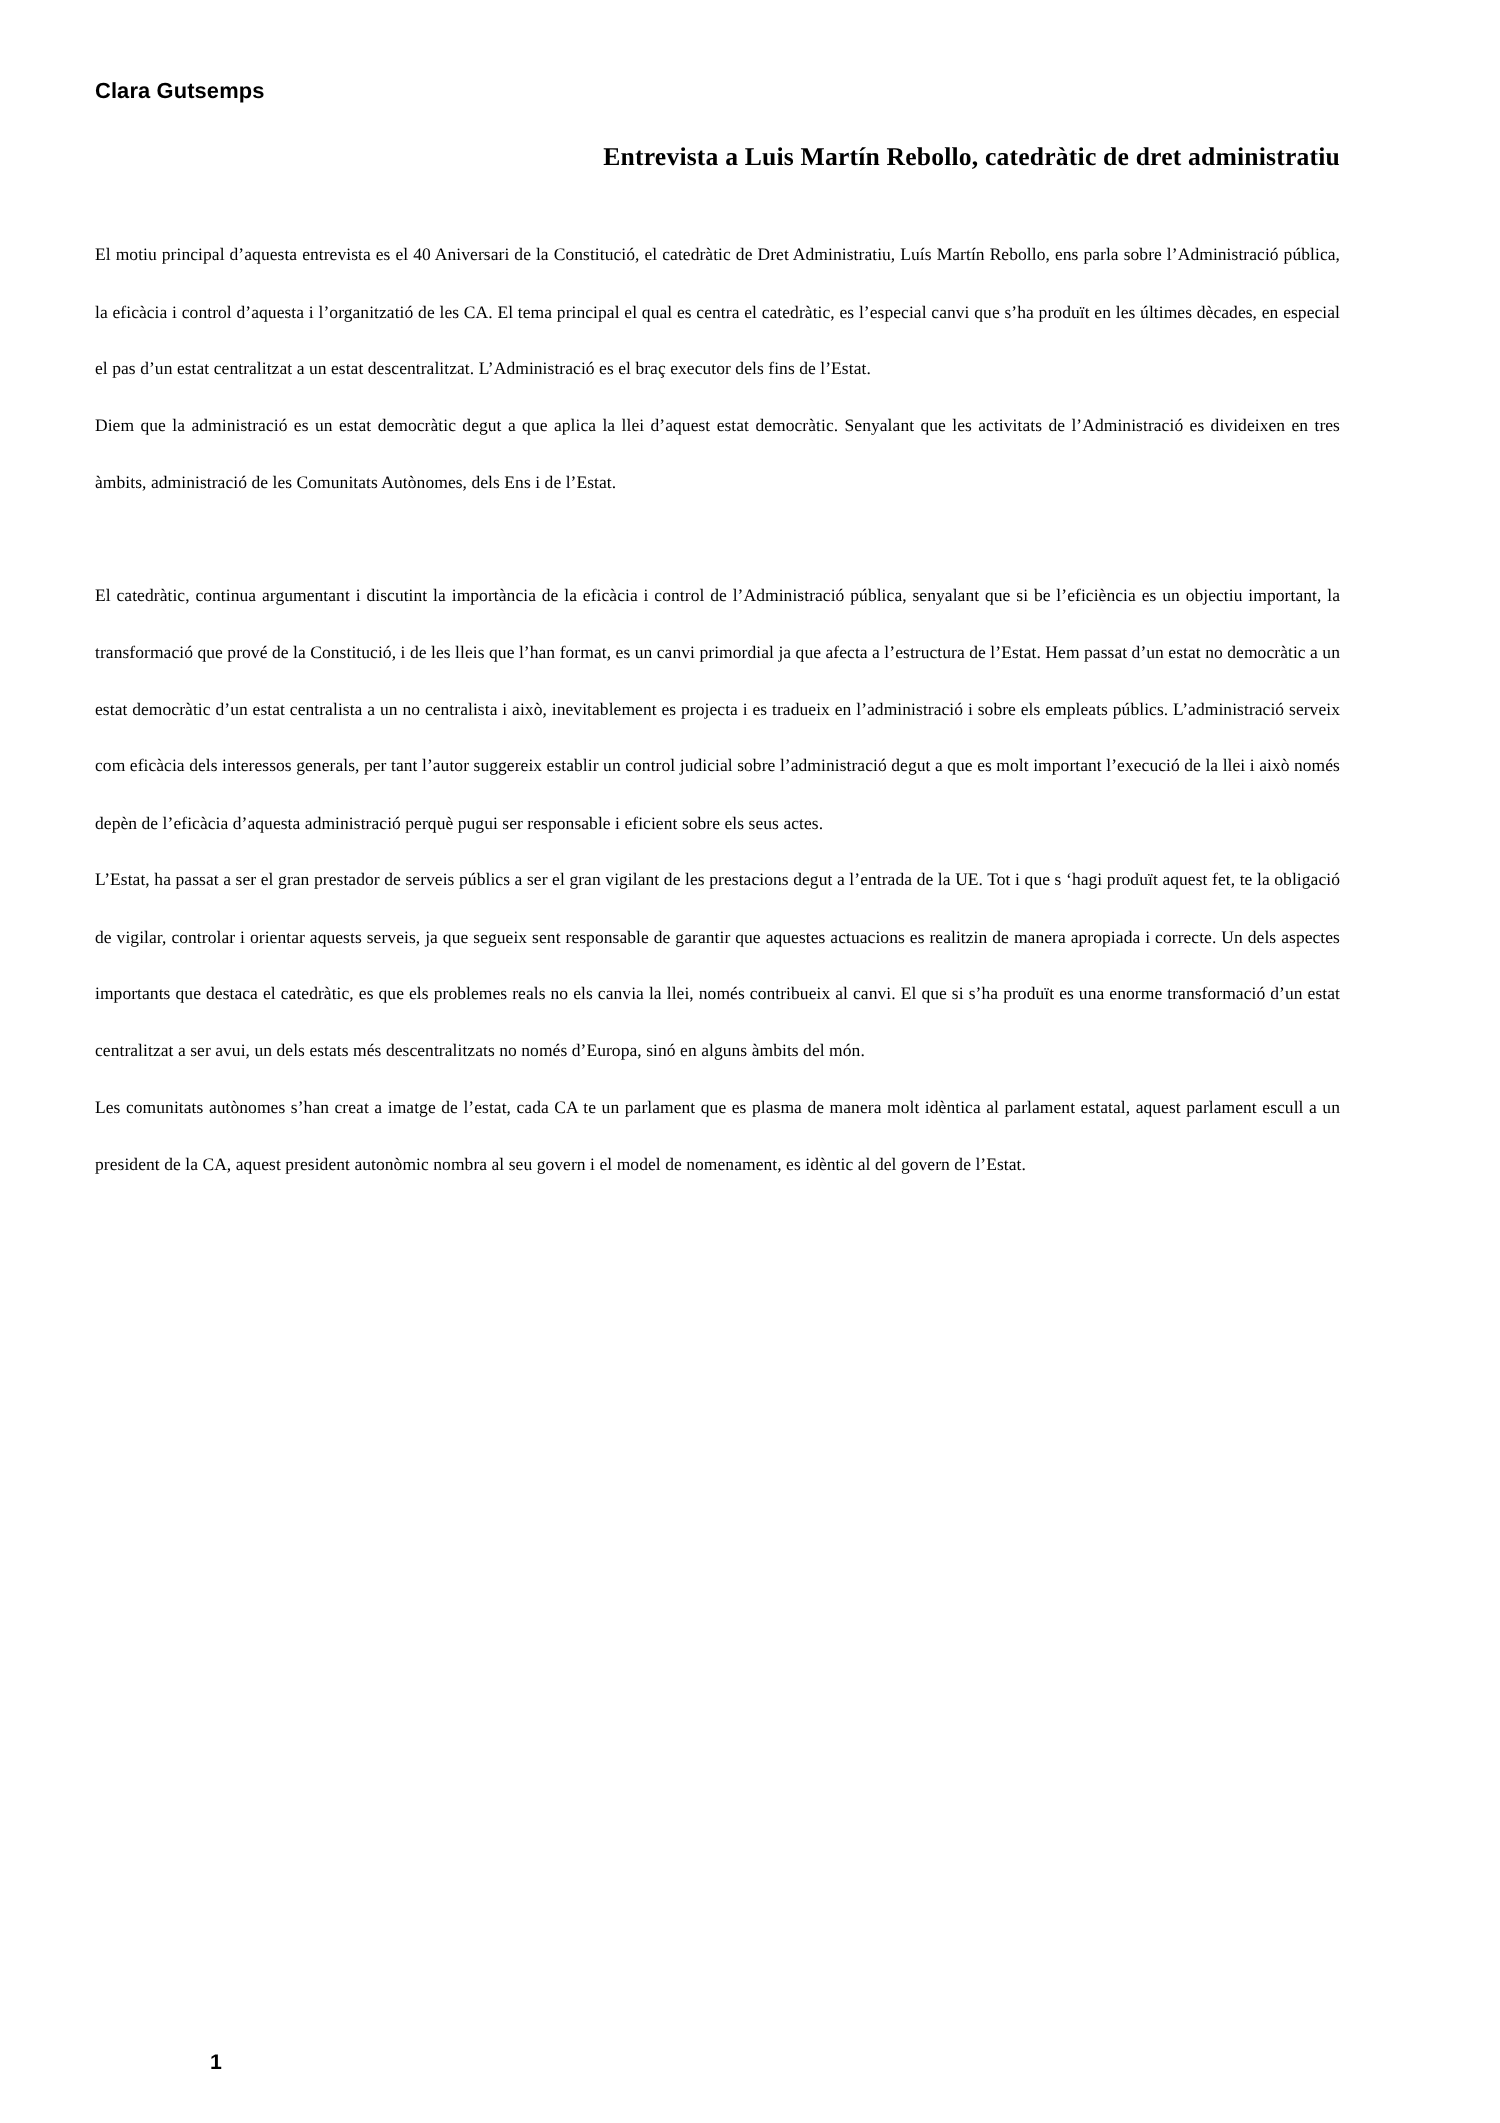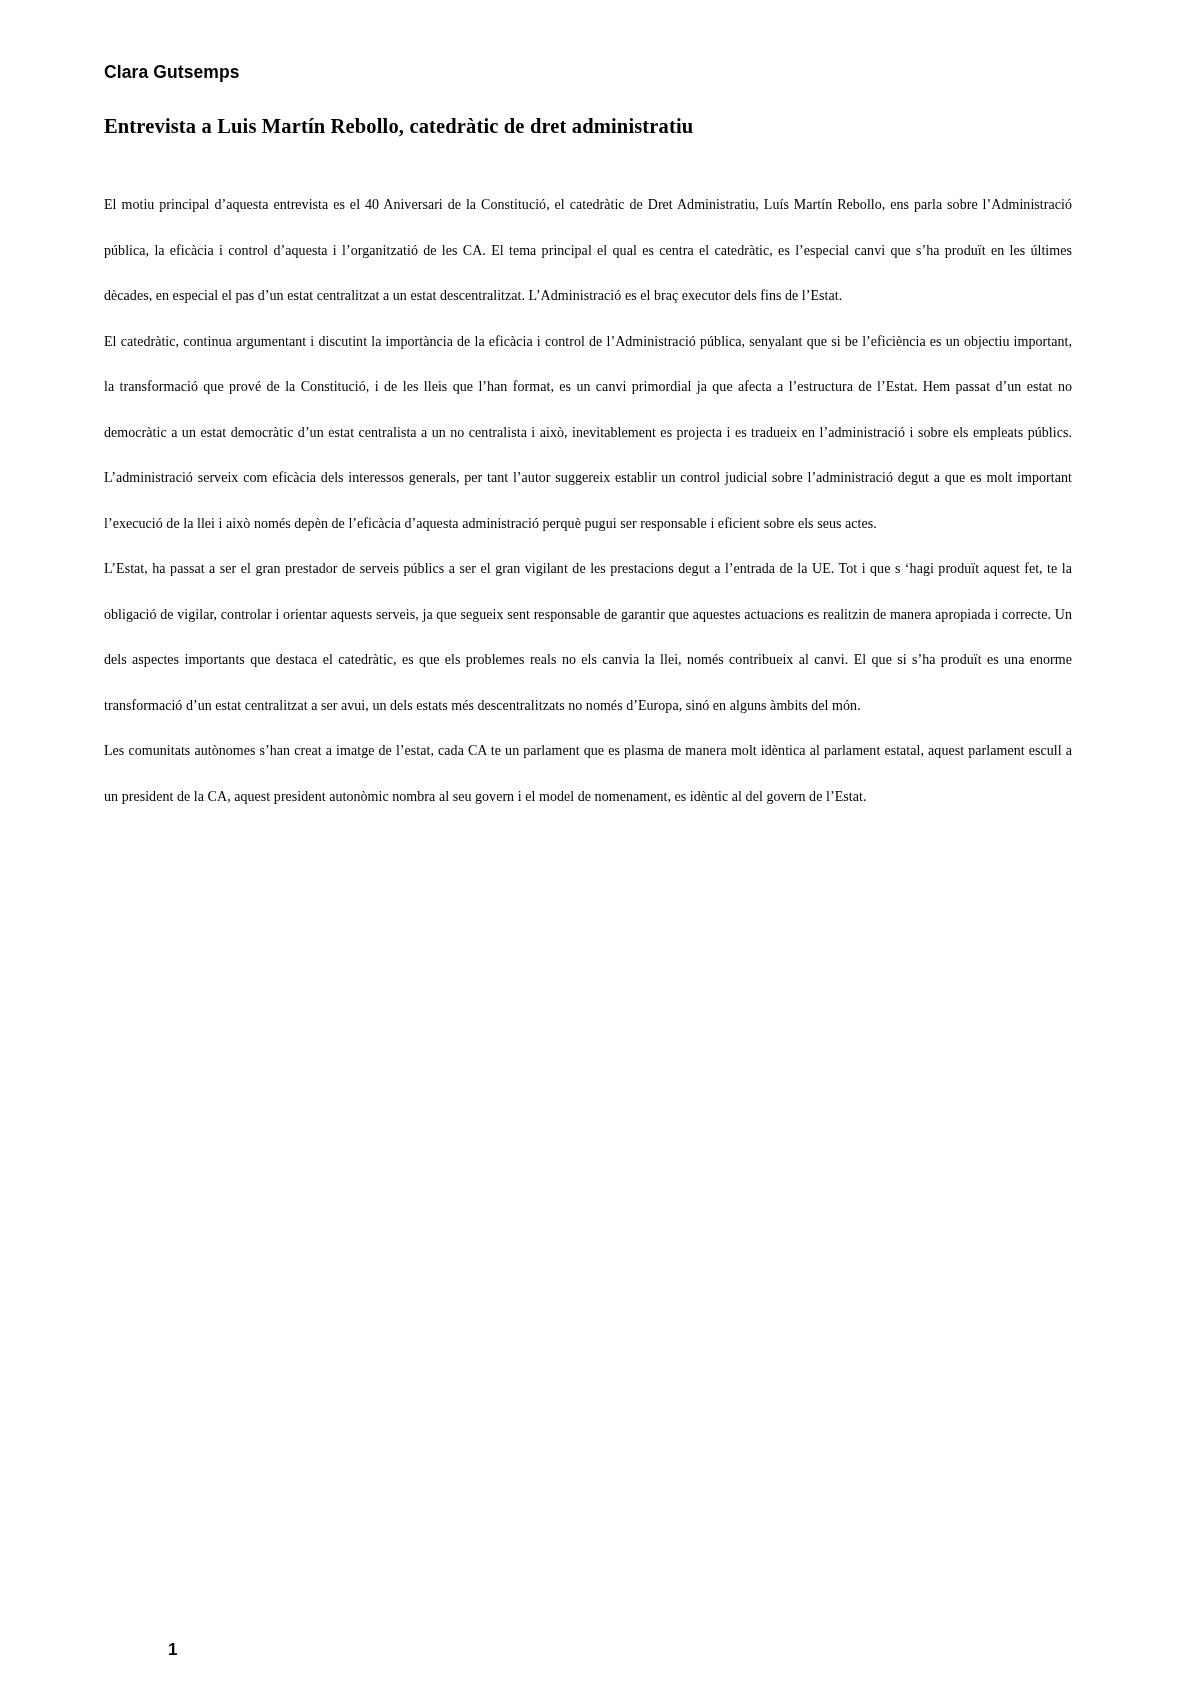--- a/index.html
+++ b/index.html
@@ -12,32 +12,32 @@
     height: 1698px;
     font-family: "Liberation Serif", serif;
     color: #000000;
     overflow: hidden;
   }
   .page {
     position: relative;
     box-sizing: border-box;
     width: 1200px;
     height: 1698px;
-    padding: 62px 128px 0 104px;
+    padding: 62px 128px 0 76px;
     background: #ffffff;
   }
   .author {
     font-family: "Liberation Sans", sans-serif;
     font-weight: bold;
     font-size: 17.5px;
     letter-spacing: 0.1px;
     margin: 0 0 32px 0;
   }
   .doc-title {
-    text-align: left;
+    text-align: right;
     font-weight: bold;
     font-size: 20.5px;
     letter-spacing: 0.15px;
     margin: 0 0 44px 0;
   }
   .body-text p {
     margin: 0;
     font-size: 14px;
     line-height: 45.5px;
     text-align: justify;
@@ -60,20 +60,21 @@
 <body>
 
 <div class="page">
 
   <div class="author">Clara Gutsemps</div>
 
   <h1 class="doc-title">Entrevista a Luis Martín Rebollo, catedràtic de dret administratiu</h1>
 
   <div class="body-text">
     <p>El motiu principal d’aquesta entrevista es el 40 Aniversari de la Constitució, el catedràtic de Dret Administratiu, Luís Martín Rebollo, ens parla sobre l’Administració pública, la eficàcia i control d’aquesta i l’organitzatió de les CA. El tema principal el qual es centra el catedràtic, es l’especial canvi que s’ha produït en les últimes dècades, en especial el pas d’un  estat centralitzat a un estat descentralitzat. L’Administració es el braç executor dels fins de l’Estat.</p>
+    <p class="gap-after">Diem que  la administració es un estat democràtic degut a que aplica la llei d’aquest estat democràtic. Senyalant que les activitats de l’Administració es divideixen en tres àmbits, administració de les Comunitats Autònomes, dels Ens i de l’Estat.</p>
     <p>El catedràtic, continua argumentant i discutint  la importància de la eficàcia i control de l’Administració pública, senyalant que si be l’eficiència es un objectiu important, la transformació que prové de la Constitució, i de les lleis que l’han format, es un canvi primordial ja que afecta a l’estructura de l’Estat. Hem passat d’un estat no democràtic a un estat democràtic d’un estat centralista a un no centralista i això, inevitablement es projecta i es tradueix en l’administració i sobre els empleats públics. L’administració serveix com eficàcia dels interessos generals, per tant l’autor suggereix establir un control judicial sobre l’administració degut a que es molt important l’execució de la llei i això només depèn de l’eficàcia d’aquesta administració perquè pugui ser responsable i eficient sobre els seus actes.</p>
     <p>L’Estat, ha passat a ser el gran prestador de serveis públics a ser el gran vigilant de les prestacions degut a l’entrada de la UE. Tot i que s ‘hagi produït aquest fet, te la obligació de vigilar, controlar i orientar aquests serveis, ja que segueix sent responsable de garantir que aquestes actuacions es realitzin de manera apropiada i correcte. Un dels aspectes importants que destaca el catedràtic, es que els problemes reals no els canvia la llei, només contribueix al canvi. El que si s’ha produït es una enorme transformació d’un estat centralitzat a ser avui, un dels estats més descentralitzats no només d’Europa, sinó en alguns àmbits del món.</p>
     <p>Les comunitats autònomes s’han creat a imatge de l’estat, cada CA te un parlament que es plasma de manera molt idèntica al  parlament estatal, aquest parlament escull a un president de la CA, aquest president autonòmic nombra al seu govern i el model de nomenament, es idèntic al del govern de l’Estat.</p>
   </div>
 
   <div class="page-number">1</div>
 
 </div>
 
 </body></html>

